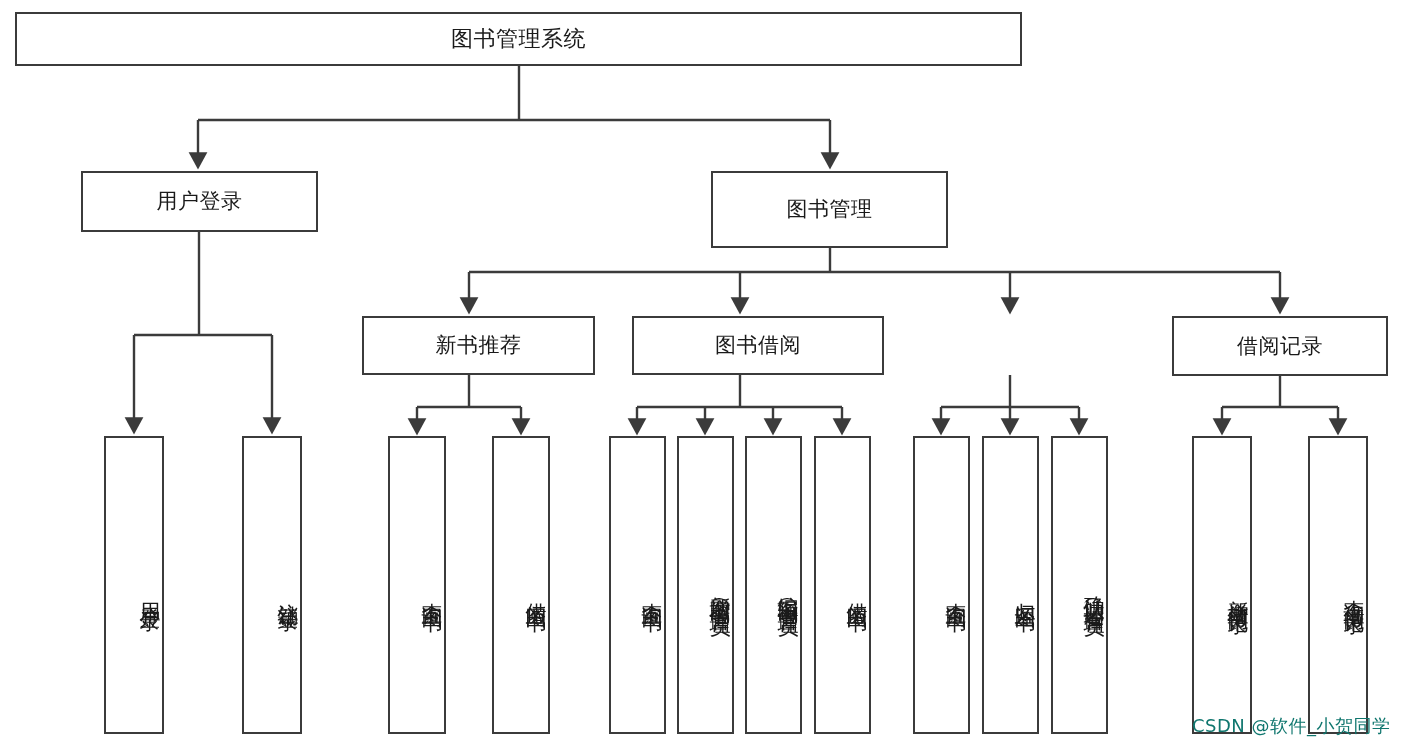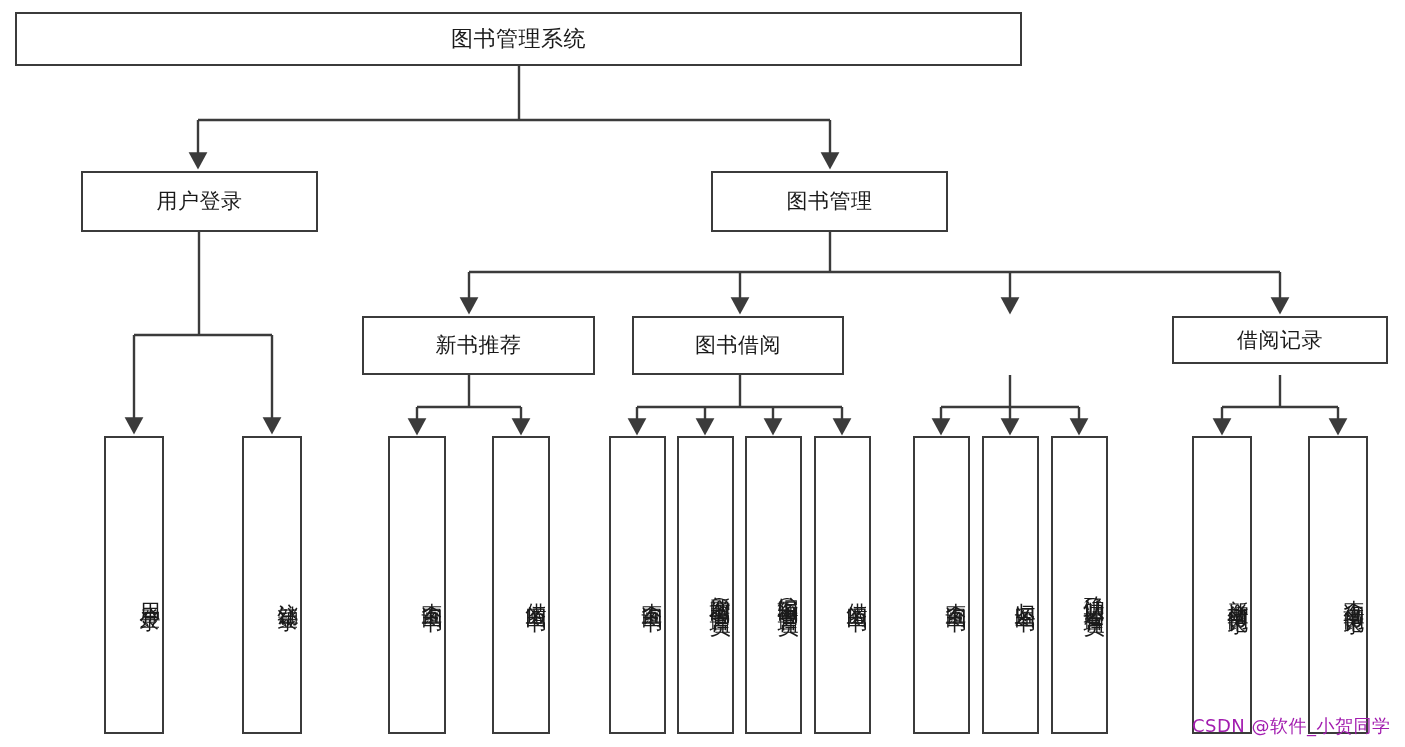--- a/index.html
+++ b/index.html
@@ -56,21 +56,21 @@
     writing-mode: vertical-rl;
     text-orientation: upright;
     display: block;
     white-space: nowrap;
   }
   .watermark {
     position: absolute;
     left: 1192px;
     top: 714px;
     font-size: 18px;
-    color: #a21caf;
+    color: #0f766e;
     white-space: nowrap;
     letter-spacing: 0.5px;
   }
 </style>
 </head>
 <body>
 
 <div id="diagram-root">
 
   <svg id="diagram-svg" viewBox="0 0 1405 747" xmlns="http://www.w3.org/2000/svg">
@@ -123,31 +123,31 @@
     </g>
   </svg>
 
   <div class="node node-h node-root" style="left:15px; top:12px; width:1007px; height:54px;">
     <span class="label">图书管理系统</span>
   </div>
 
   <div class="node node-h" style="left:81px; top:171px; width:237px; height:61px;">
     <span class="label">用户登录</span>
   </div>
-  <div class="node node-h" style="left:711px; top:171px; width:237px; height:61px;">
+  <div class="node node-h" style="left:711px; top:171px; width:237px; height:77px;">
     <span class="label">图书管理</span>
   </div>
 
   <div class="node node-h" style="left:362px; top:316px; width:233px; height:59px;">
     <span class="label">新书推荐</span>
   </div>
-  <div class="node node-h" style="left:632px; top:316px; width:212px; height:59px;">
+  <div class="node node-h" style="left:632px; top:316px; width:252px; height:59px;">
     <span class="label">图书借阅</span>
   </div>
-  <div class="node node-h" style="left:1172px; top:316px; width:216px; height:48px;">
+  <div class="node node-h" style="left:1172px; top:316px; width:216px; height:60px;">
     <span class="label">借阅记录</span>
   </div>
 
   <div class="node node-v" style="left:104px; top:436px; width:60px; height:298px;">
     <span class="label">用户登录</span>
   </div>
   <div class="node node-v" style="left:242px; top:436px; width:60px; height:298px;">
     <span class="label">注销登录</span>
   </div>
 

